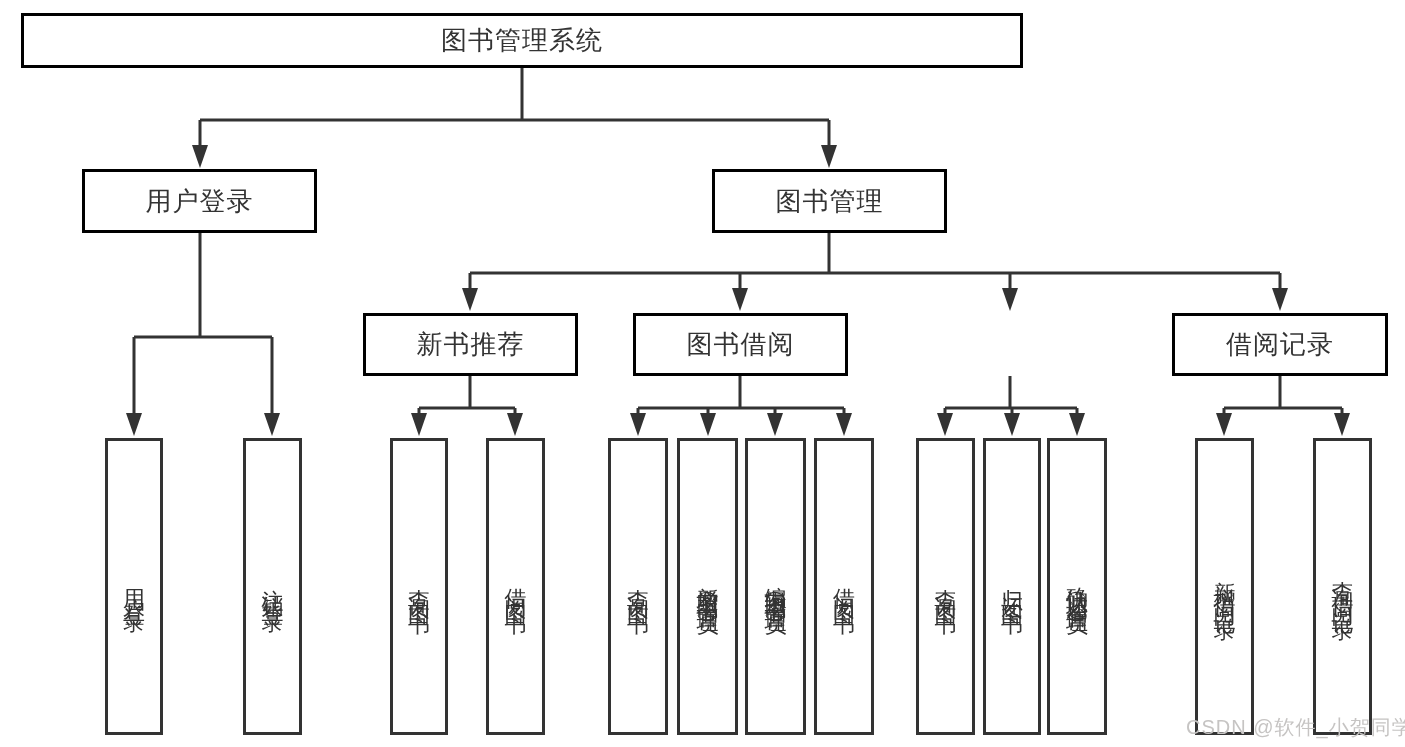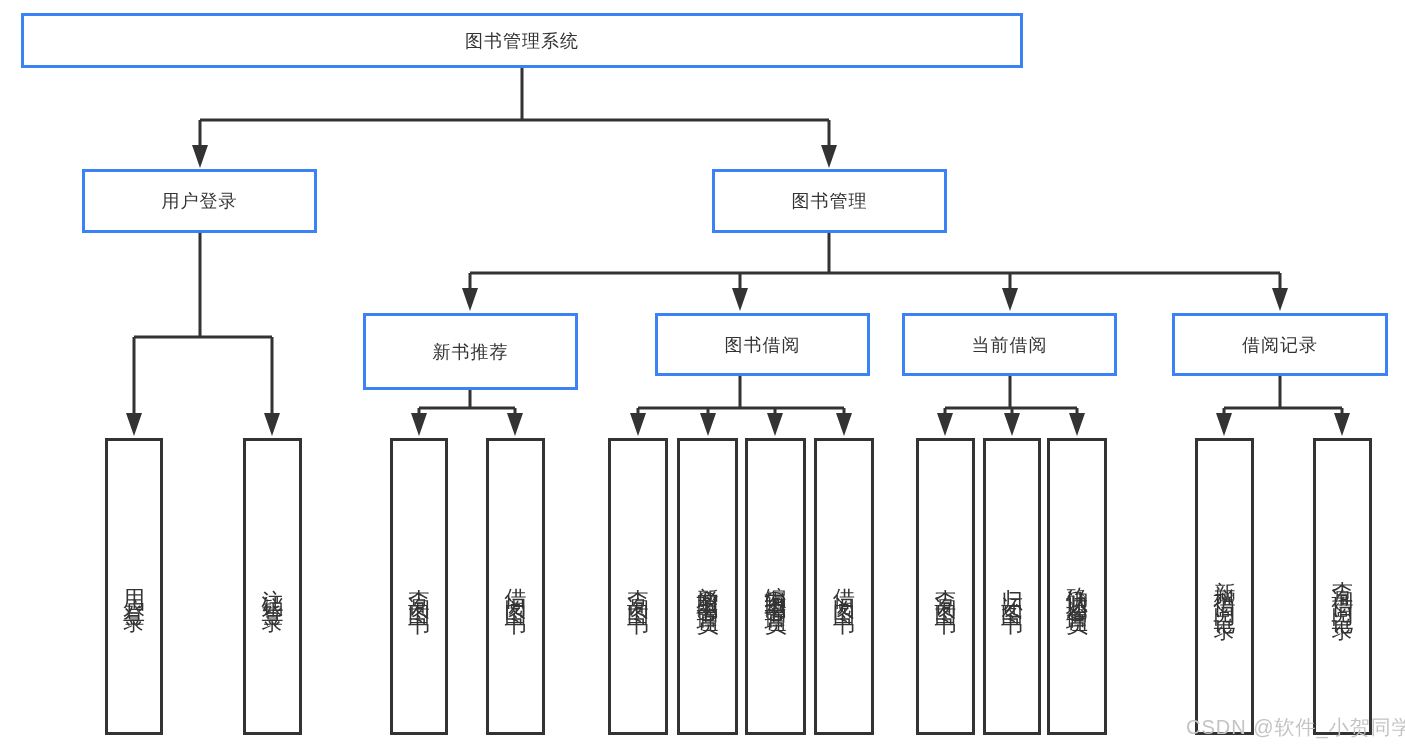--- a/index.html
+++ b/index.html
@@ -13,26 +13,26 @@
   }
   .connector-layer {
     position: absolute;
     left: 0; top: 0;
     width: 1405px; height: 747px;
     z-index: 0;
   }
   .hbox {
     position: absolute;
     box-sizing: border-box;
-    border: 3px solid #3b82f6;
+    border: 3px solid #000000;
     background: #ffffff;
     display: flex;
     align-items: center;
     justify-content: center;
-    font-size: 18px;
+    font-size: 26px;
     letter-spacing: 1px;
     color: #333333;
     z-index: 1;
   }
   .vbox {
     position: absolute;
     box-sizing: border-box;
     border: 3px solid #333333;
     background: #ffffff;
     display: flex;
@@ -95,23 +95,22 @@
       <polygon points="1216,413 1232,413 1224,436"></polygon>
       <polygon points="1334,413 1350,413 1342,436"></polygon>
     </g>
   </svg>
 
   <div class="hbox" style="left:21px; top:13px; width:1002px; height:55px;">图书管理系统</div>
 
   <div class="hbox" style="left:82px; top:169px; width:235px; height:64px;">用户登录</div>
   <div class="hbox" style="left:712px; top:169px; width:235px; height:64px;text-align:right;">图书管理</div>
 
-  <div class="hbox" style="left:363px; top:313px; width:215px; height:77px;">新书推荐</div>
-  <div class="hbox" style="left:633px; top:313px; width:215px; height:63px;margin-left:22px;">图书借阅</div>
-  <div class="hbox" style="left:902px; top:313px; width:215px; height:63px;">当前借阅</div>
+  <div class="hbox" style="left:363px; top:313px; width:215px; height:63px;">新书推荐</div>
+  <div class="hbox" style="left:633px; top:313px; width:215px; height:63px;">图书借阅</div>
   <div class="hbox" style="left:1172px; top:313px; width:216px; height:63px;">借阅记录</div>
 
   <div class="vbox" style="left:105px; width:58px;">用户登录</div>
   <div class="vbox" style="left:243px; width:59px;">注销登录</div>
 
   <div class="vbox" style="left:390px; width:58px;">查询图书</div>
   <div class="vbox" style="left:486px; width:59px;">借阅图书</div>
 
   <div class="vbox" style="left:608px; width:60px;">查询图书</div>
   <div class="vbox" style="left:677px; width:61px; letter-spacing:4px;">新增图书（管理员）</div>

